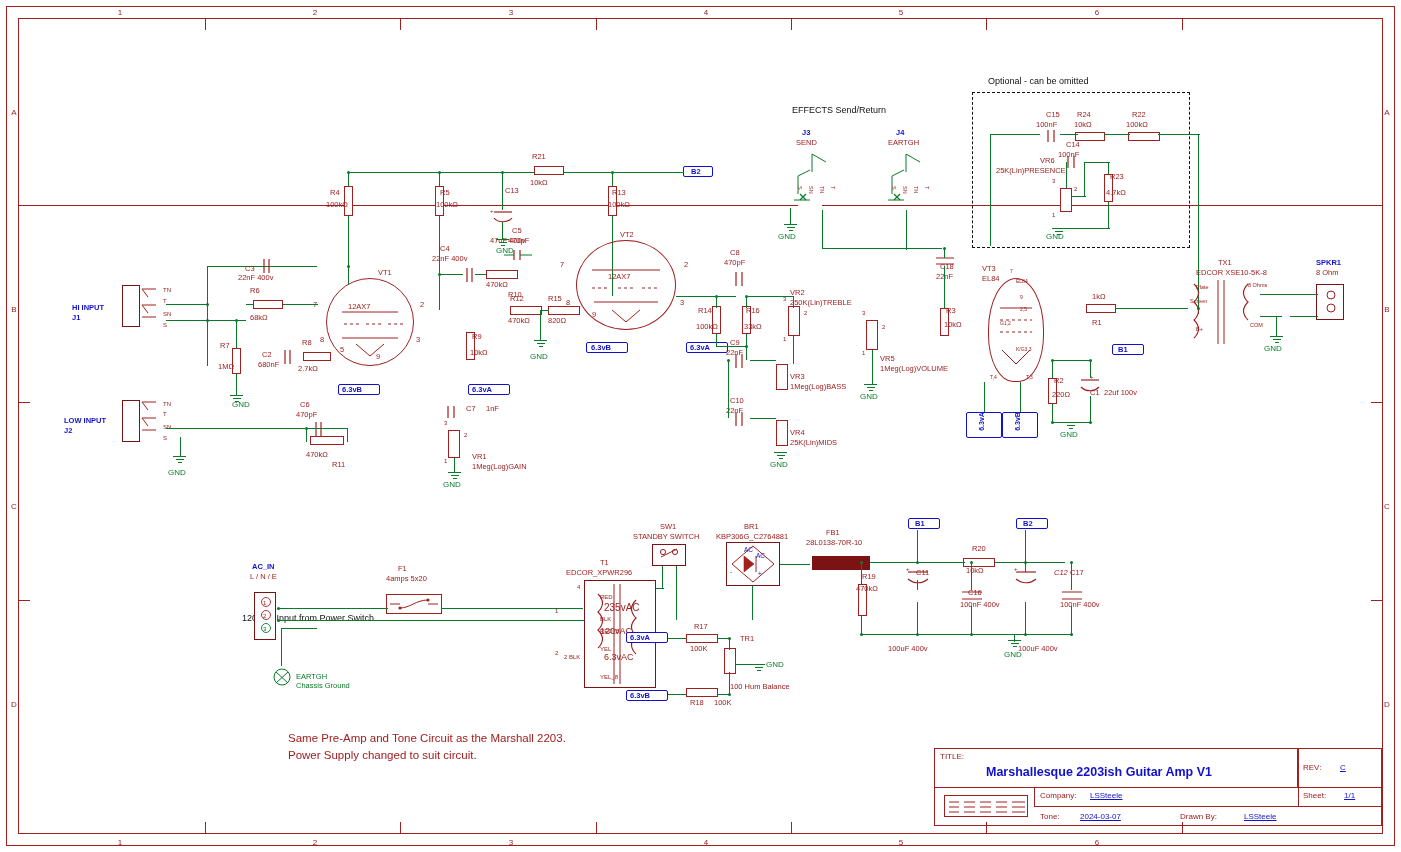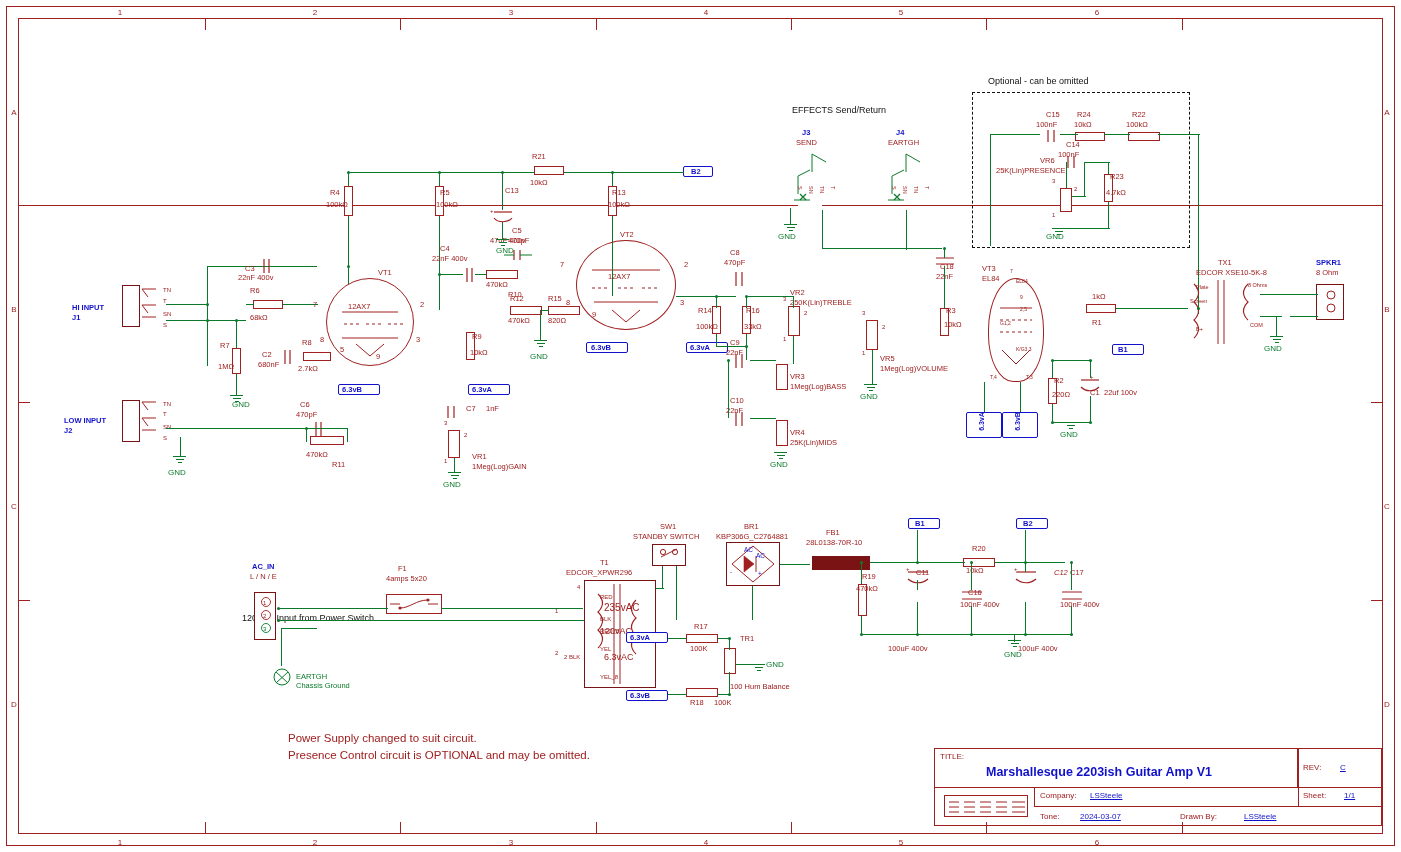--- a/index.html
+++ b/index.html
@@ -782,22 +782,22 @@
   <div class="abs dot" style="left:916px;top:633px;"></div>
   <div class="abs dot" style="left:970px;top:633px;"></div>
   <div class="abs dot" style="left:1024px;top:633px;"></div>
   <div class="abs dot" style="left:1070px;top:633px;"></div>
   <div class="abs dot" style="left:277px;top:607px;"></div>
   <div class="abs dot" style="left:277px;top:619px;"></div>
   <div class="abs dot" style="left:728px;top:637px;"></div>
   <div class="abs dot" style="left:728px;top:693px;"></div>
 
   <div class="abs" style="left:288px;top:730px;width:620px;">
+    <div class="note">Same Pre-Amp and Tone Circuit as the Marshall 2203.</div>
     <div class="note">Power Supply changed to suit circuit.</div>
-    <div class="note">Presence Control circuit is OPTIONAL and may be omitted.</div>
   </div>
 
   <div class="abs tbl" style="left:934px;top:748px;width:448px;height:78px;border-width:1.4px;"></div>
   <div class="abs tbl" style="left:934px;top:748px;width:364px;height:40px;border-width:1.4px;border-top:none;border-left:none;"></div>
   <div class="abs tbl" style="left:1298px;top:748px;width:60px;height:26px;border:none;"></div>
   <div class="abs ti" style="left:940px;top:752px;">TITLE:</div>
   <div class="abs title-main" style="left:986px;top:765px;">Marshallesque 2203ish Guitar Amp V1</div>
 
   <div class="abs tbl" style="left:1298px;top:748px;width:84px;height:40px;border-width:1.4px;border-top:none;border-right:none;border-bottom:1.4px solid #a02020;"></div>
   <div class="abs ti" style="left:1303px;top:763px;">REV:</div>

